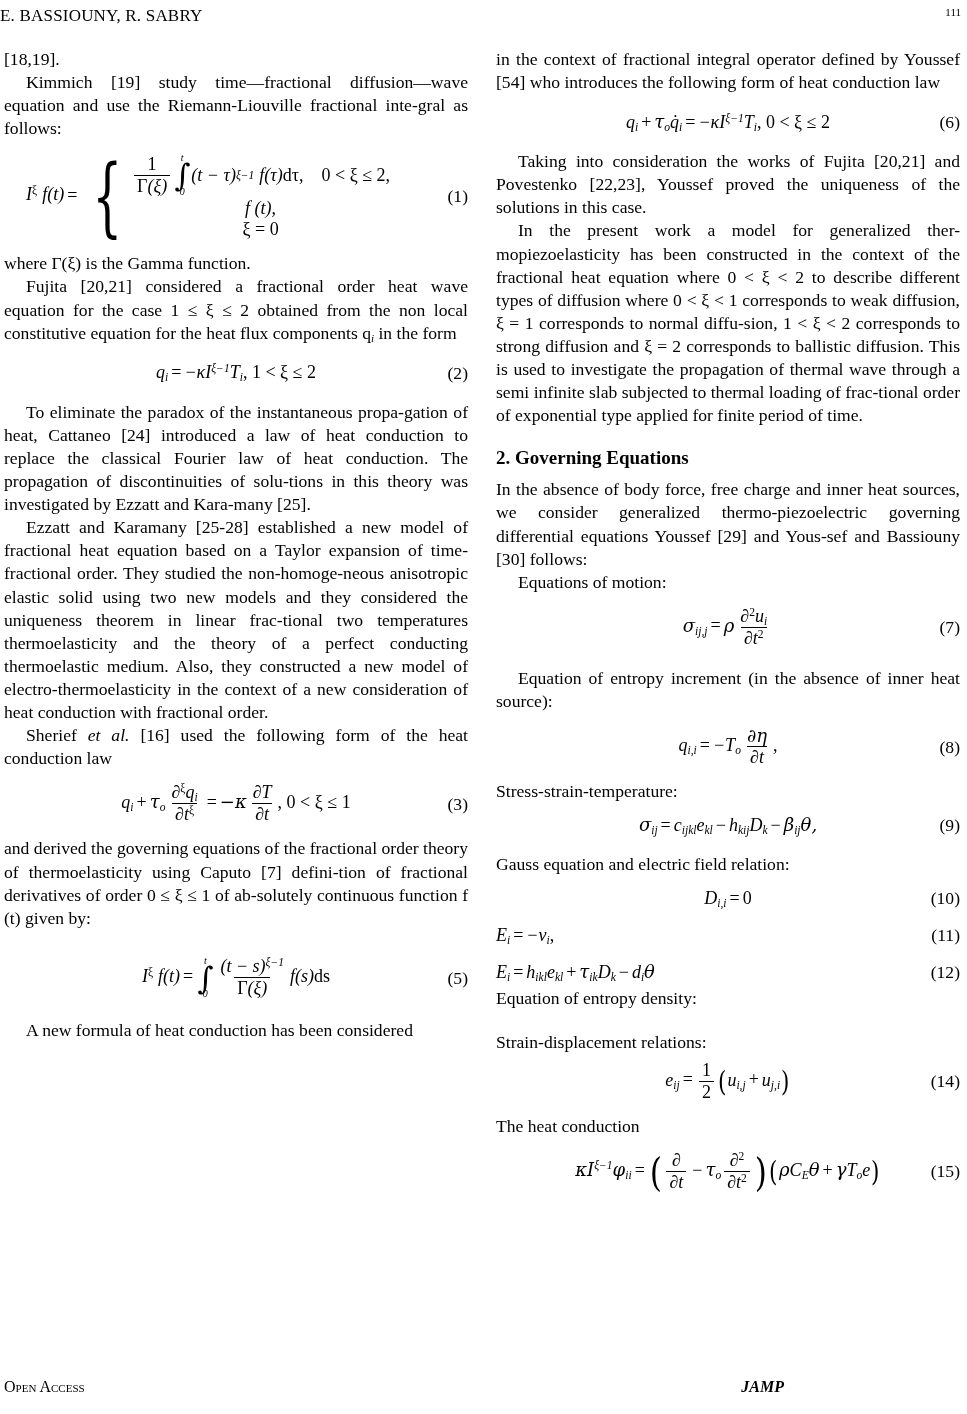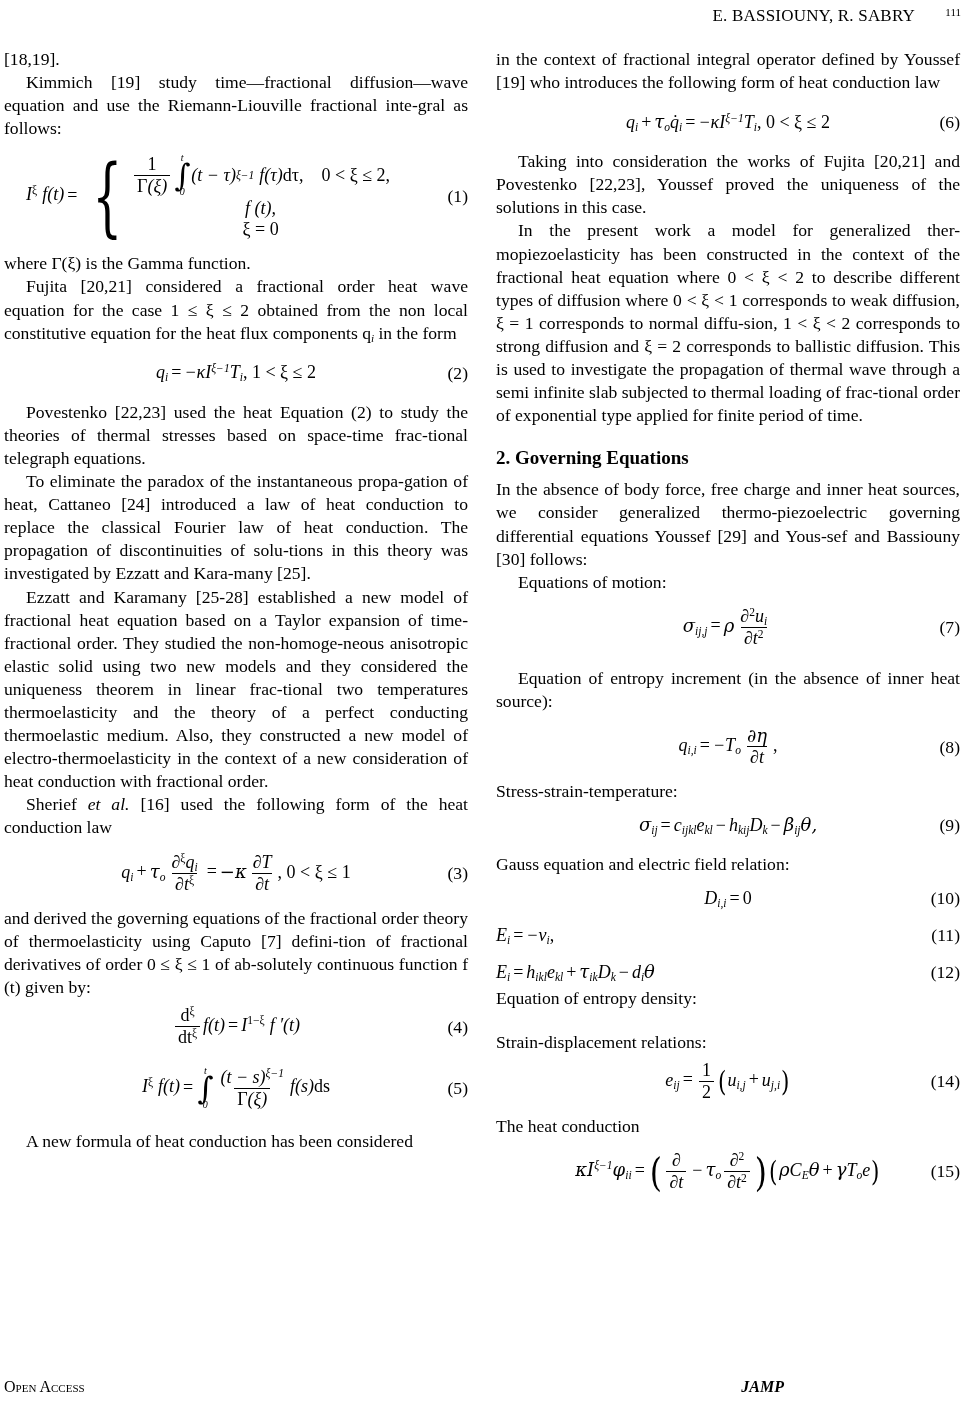--- a/index.html
+++ b/index.html
@@ -21,21 +21,21 @@
     position: absolute;
     top: 6px;
     left: 0;
     width: 967px;
     height: 24px;
   }
   .rh-authors {
     position: absolute;
     left: 0;
     width: 915px;
-    text-align: right;
+    text-align: left;
     font-size: 17px;
     font-variant: small-caps;
     letter-spacing: 0.2px;
     white-space: nowrap;
   }
   .rh-page {
     position: absolute;
     right: 6px;
     top: 0;
     font-size: 11px;
@@ -296,21 +296,20 @@
 
     <div class="eqrow">
       <span class="eqbody">
         <span class="mi">q</span><sub>i</sub><span class="op">=</span><span class="mi">−κI</span><sup>ξ−1</sup><span class="mi">T</span><sub>i</sub><span class="mup">,  1 &lt; ξ ≤ 2</span>
       </span>
       <span class="eqnum">(2)</span>
     </div>
 
     <div class="sp-m"></div>
 
-    <p class="para indent">Povestenko [22,23] used the heat Equation (2) to study the theories of thermal stresses based on space-time frac-tional telegraph equations.</p>
 
     <p class="para indent">To eliminate the paradox of the instantaneous propa-gation of heat, Cattaneo [24] introduced a law of heat conduction to replace the classical Fourier law of heat conduction. The propagation of discontinuities of solu-tions in this theory was investigated by Ezzatt and Kara-many [25].</p>
 
     <p class="para indent">Ezzatt and Karamany [25-28] established a new model of fractional heat equation based on a Taylor expansion of time-fractional order. They studied the non-homoge-neous anisotropic elastic solid using two new models and they considered the uniqueness theorem in linear frac-tional two temperatures thermoelasticity and the theory of a perfect conducting thermoelastic medium. Also, they constructed a new model of electro-thermoelasticity in the context of a new consideration of heat conduction with fractional order.</p>
 
     <p class="para indent">
       <span>Sherief </span><i>et al.</i><span> [16] used the following form of the heat conduction law</span>
     </p>
 
     <div class="sp-m"></div>
@@ -327,29 +326,20 @@
       </span>
       <span class="eqnum">(3)</span>
     </div>
 
     <div class="sp-m"></div>
 
     <p class="para noindent">and derived the governing equations of the fractional order theory of thermoelasticity using Caputo [7] defini-tion of fractional derivatives of order  0 ≤ ξ ≤ 1  of ab-solutely continuous function  f (t)  given by:</p>
 
     <div class="sp-s"></div>
 
-    <div class="eqrow">
-      <span class="eqbody">
-        <span class="frac">
-          <span class="num"><span class="mup">d</span><sup class="up">ξ</sup></span>
-          <span class="den"><span class="mup">dt</span><sup class="up">ξ</sup></span>
-        </span><span class="mi">f</span><span class="mi">(t)</span><span class="op">=</span><span class="mi">I</span><sup class="up">1−ξ</sup><span class="thin"></span><span class="mi">f ′</span><span class="mi">(t)</span>
-      </span>
-      <span class="eqnum">(4)</span>
-    </div>
 
     <div class="sp-l"></div>
 
     <div class="eqrow">
       <span class="eqbody">
         <span class="mi">I</span><sup class="up">ξ</sup><span class="thin"></span><span class="mi">f</span><span class="mi">(t)</span><span class="op">=</span><span class="bigint">
           <span class="lim">t</span>
           <span class="glyph">∫</span>
           <span class="lim">0</span>
         </span><span class="frac">
@@ -362,21 +352,21 @@
 
     <div class="sp-l"></div>
 
 
     <p class="para indent">A new formula of heat conduction has been considered</p>
 
   </div>
 
   <div class="col col-right">
 
-    <p class="para noindent">in the context of fractional integral operator defined by Youssef [19] who introduces the following form of heat conduction law</p>
+    <p class="para noindent">in the context of fractional integral operator defined by Youssef [54] who introduces the following form of heat conduction law</p>
 
     <div class="sp-m"></div>
 
     <div class="eqrow">
       <span class="eqbody">
         <span class="mi">q</span><sub>i</sub><span class="op">+</span><span class="mg">τ</span><sub>o</sub><span class="mi">q̇</span><sub>i</sub><span class="op">=</span><span class="mi">−κI</span><sup>ξ−1</sup><span class="mi">T</span><sub>i</sub><span class="mup">,  0 &lt; ξ ≤ 2</span>
       </span>
       <span class="eqnum">(6)</span>
     </div>
 

